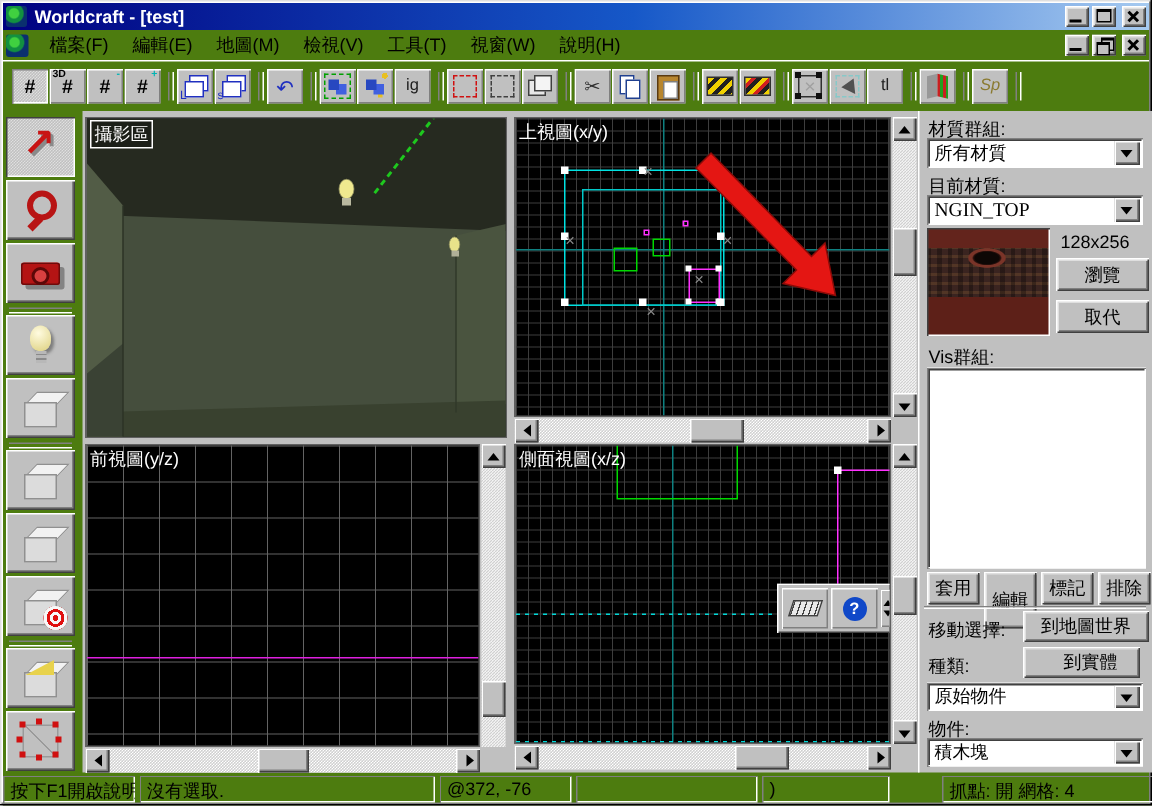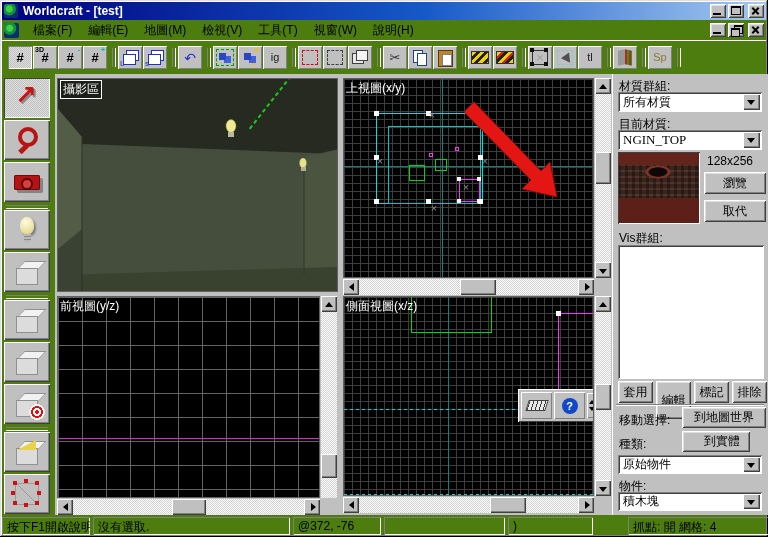--- a/index.html
+++ b/index.html
@@ -76,21 +76,21 @@
   .ti-selbox .glyph{font-weight:normal;color:#a0a0a0;}
   .ti-selbox::before{content:"";position:absolute;inset:4px;border:1px solid #303030;}
   .ti-selbox::after{content:"";position:absolute;left:2px;top:2px;width:4px;height:4px;background:#101010;
     box-shadow:14px 0 0 #101010,0 14px 0 #101010,14px 14px 0 #101010;}
   .ti-selcursor::before{content:"";position:absolute;inset:4px;border:1px dashed #88c8c8;}
   .ti-selcursor::after{content:"";position:absolute;right:3px;bottom:1px;width:0;height:0;
     border:5px solid transparent;border-top:9px solid #505050;transform:rotate(-35deg);}
   .ti-split::before{content:"";position:absolute;left:5px;top:4px;width:7px;height:15px;background:#989898;transform:skewY(-14deg);}
   .ti-split::after{content:"";position:absolute;left:12px;top:4px;width:7px;height:15px;
     background:repeating-linear-gradient(90deg,#c82020 0 2px,#20a020 2px 4px);transform:skewY(14deg);}
-  .ti-morph .glyph{color:#8a7a30;}
+  .ti-morph .glyph{font-style:italic;color:#8a7a30;}
   
   .palette{position:absolute;left:0;top:74px;width:55px;bottom:22px;padding:4px 0 0 4px;overflow:hidden;}
   .pbtn{position:relative;width:46px;height:40px;margin-bottom:2px;background:#c0c0c0;
     box-shadow:inset 1px 1px 0 #fff,inset -1px -1px 0 #404040,inset -2px -2px 0 #808080;
     display:flex;align-items:center;justify-content:center;}
   .pbtn.pressed{box-shadow:inset 1px 1px 0 #404040,inset -1px -1px 0 #fff;
     background-image:linear-gradient(45deg,#dfdfdf 25%,transparent 25%,transparent 75%,#dfdfdf 75%),
                      linear-gradient(45deg,#dfdfdf 25%,transparent 25%,transparent 75%,#dfdfdf 75%);
     background-size:2px 2px;background-position:0 0,1px 1px;}
   .pbtn.psep{height:4px;background:none;box-shadow:none;}
@@ -534,21 +534,21 @@
           <span>標記</span>
         </span><span class="win-btn visb" style="top: 307px; width: 35px; height: 22px; left: 120px;">
           <span>排除</span>
         </span></span>
     <div class="rp-divider"></div>
     <span class="rp-label" style="top:338px;">移動選擇:</span>
     <span class="win-btn" style="left:70px;top:333px;width:84px;height:21px;">
         <span>到地圖世界</span>
       </span>
     <span class="rp-label" style="top:362px;">種類:</span>
-    <span class="win-btn" style="left:70px;top:357px;width:68px;height:21px;padding-left:12px;">
+    <span class="win-btn" style="left:70px;top:357px;width:78px;height:21px;padding-left:12px;">
         <span>到實體</span>
       </span>
     <div class="combo" style="top:381px;height:19px;">
       <span>原始物件</span>
       <span class="arrowbox"></span>
     </div>
     <span class="rp-label" style="top:404px;">物件:</span>
     <div class="combo" style="top:418px;height:19px;">
       <span>積木塊</span>
       <span class="arrowbox"></span>

